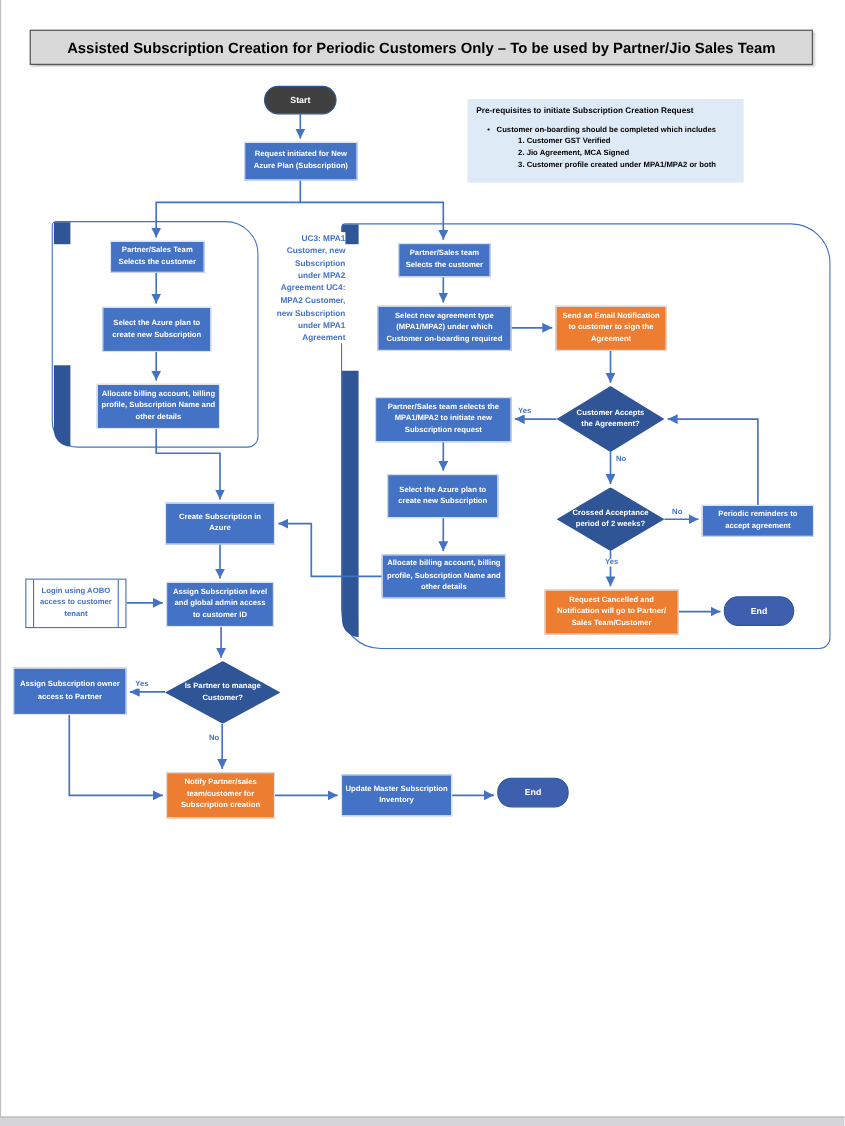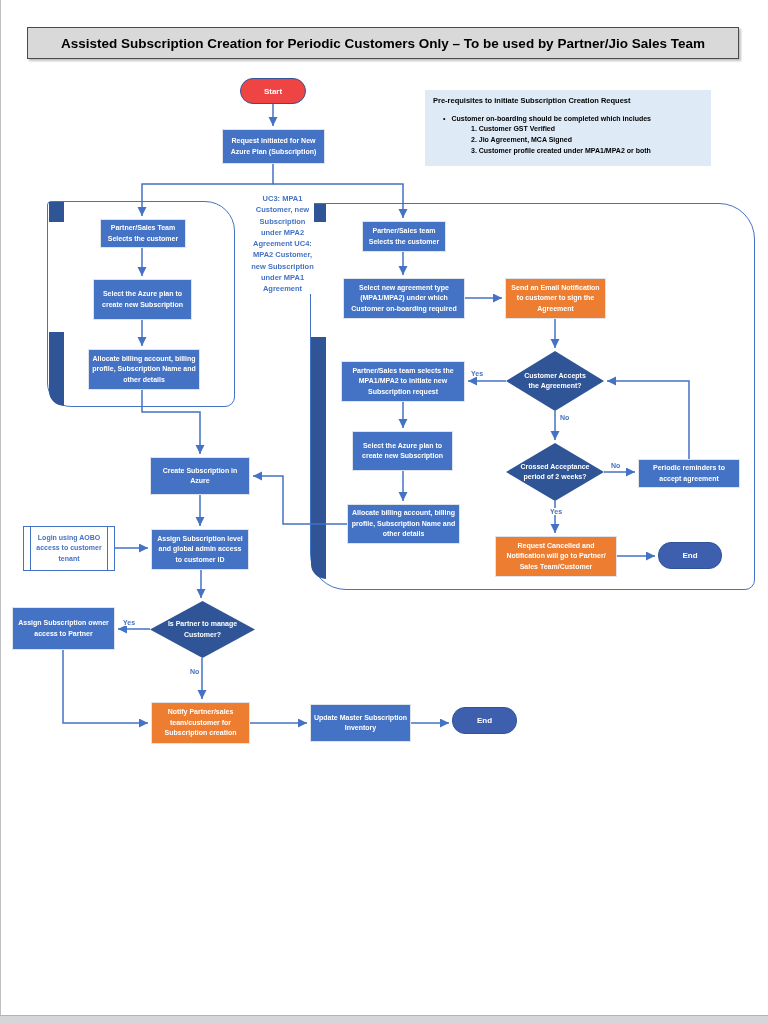--- a/index.html
+++ b/index.html
@@ -12,41 +12,41 @@
              border:1px solid #4a4a4a;box-shadow:1.5px 2px 2px rgba(0,0,0,.25);
              display:flex;align-items:center;justify-content:center;
              font-size:13.5px;font-weight:bold;color:#000;box-sizing:border-box;}
 
   .node{position:absolute;display:flex;align-items:center;justify-content:center;
         text-align:center;font-weight:bold;box-sizing:border-box;z-index:4;}
   .proc{background:#4472C4;color:#fff;font-size:7px;line-height:1.5;padding:2px 3px;border:1px solid #dfe3ea;}
   .orange{background:#ED7D31;}
   .diamond{background:#2F5597;color:#fff;font-size:7px;line-height:1.45;
            clip-path:polygon(50% 0,100% 50%,50% 100%,0 50%);padding:0 12px;}
-  .term{background:#ef4444;color:#fff;font-size:8px;border-radius:13px;border:1px solid #2f5597;}
+  .term{background:#404040;color:#fff;font-size:8px;border-radius:13px;border:1px solid #2f5597;}
   .term.end{background:#3D5FAD;}
   .pred{background:#fff;border:1.4px solid #4472C4;color:#4472C4;font-size:7px;line-height:1.5;padding:2px 10px;}
   .pred::before,.pred::after{content:"";position:absolute;top:0;bottom:0;width:1.4px;background:#4472C4;}
   .pred::before{left:6px;}.pred::after{right:6px;}
 
   .container-box{position:absolute;background:#fff;border:1.4px solid #4472C4;box-sizing:border-box;z-index:1;}
   #uc12-container{left:47px;top:201px;width:188px;height:206px;border-radius:4px 30px 10px 24px;}
   #uc34-container{left:310px;top:203px;width:445px;height:387px;border-radius:4px 36px 10px 36px;}
   .bar{position:absolute;background:#2F5597;z-index:2;}
   #uc12-bar-top{left:49px;top:202px;width:15px;height:20px;}
   #uc12-bar-bottom{left:49px;top:332px;width:15px;height:74px;border-radius:0 0 0 16px;}
   #uc34-bar-top{left:311px;top:204px;width:15px;height:18px;}
   #uc34-bar-bottom{left:311px;top:337px;width:15px;height:242px;border-radius:0 0 0 20px;}
 
   .lane-label{position:absolute;background:#fff;color:#4472C4;font-weight:bold;font-size:7.5px;
               line-height:1.5;text-align:center;z-index:5;}
   #uc12-label{left:2px;top:218px;width:80px;}
-  #uc34-label{left:251px;top:193px;width:63px;}
+  #uc34-label{left:251px;top:211px;width:63px;text-align:right;}
 
-  .note{position:absolute;left:425px;top:90px;width:286px;height:76px;background:#DEEAF6;
+  .note{position:absolute;left:425px;top:90px;width:251px;height:76px;background:#DEEAF6;
         color:#000;font-size:7px;line-height:1.55;padding:5px 8px;box-sizing:border-box;font-weight:bold;z-index:4;}
   .note-title{font-size:7.5px;margin-bottom:7px;}
   .note-bullet{display:flex;gap:6px;padding-left:10px;}
   .note-item{padding-left:38px;}
 
   svg.connectors{position:absolute;left:0;top:0;z-index:3;pointer-events:none;}
   .edge{stroke:#4472C4;stroke-width:1.5;fill:none;}
   .elabel{position:absolute;color:#4472C4;font-size:7px;font-weight:bold;background:#fff;
           padding:0 1px;z-index:5;}
 </style>

